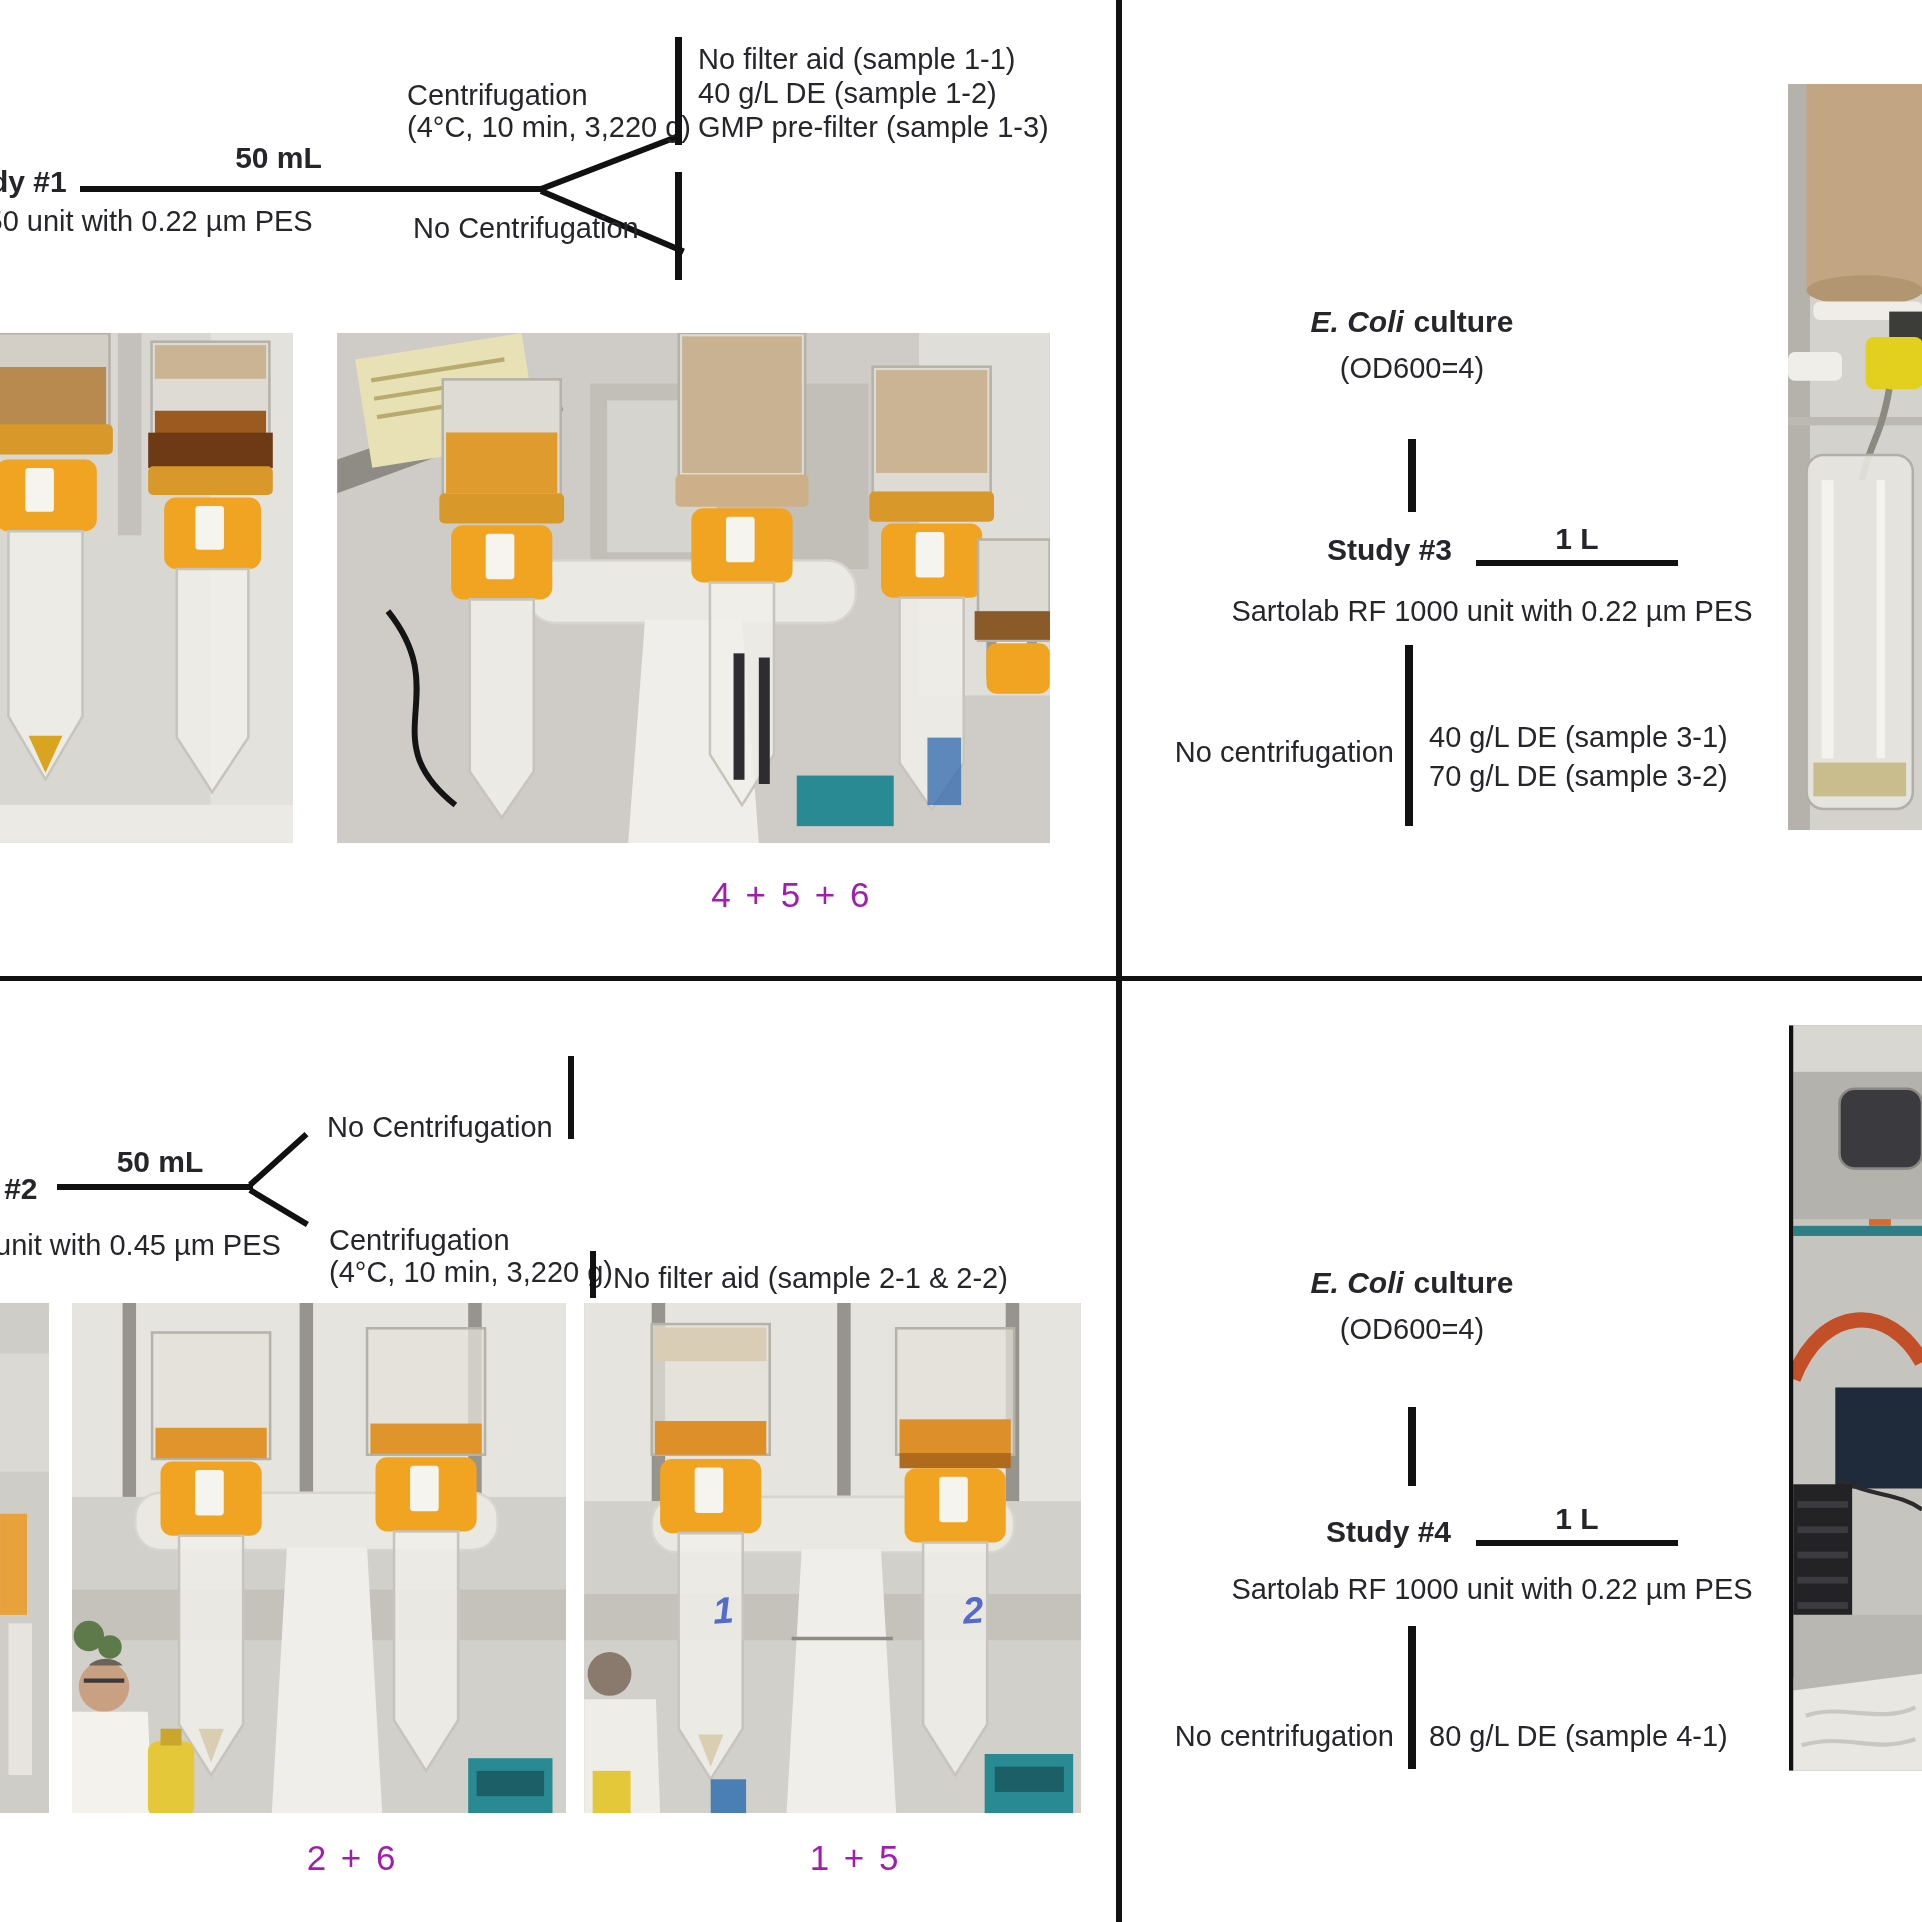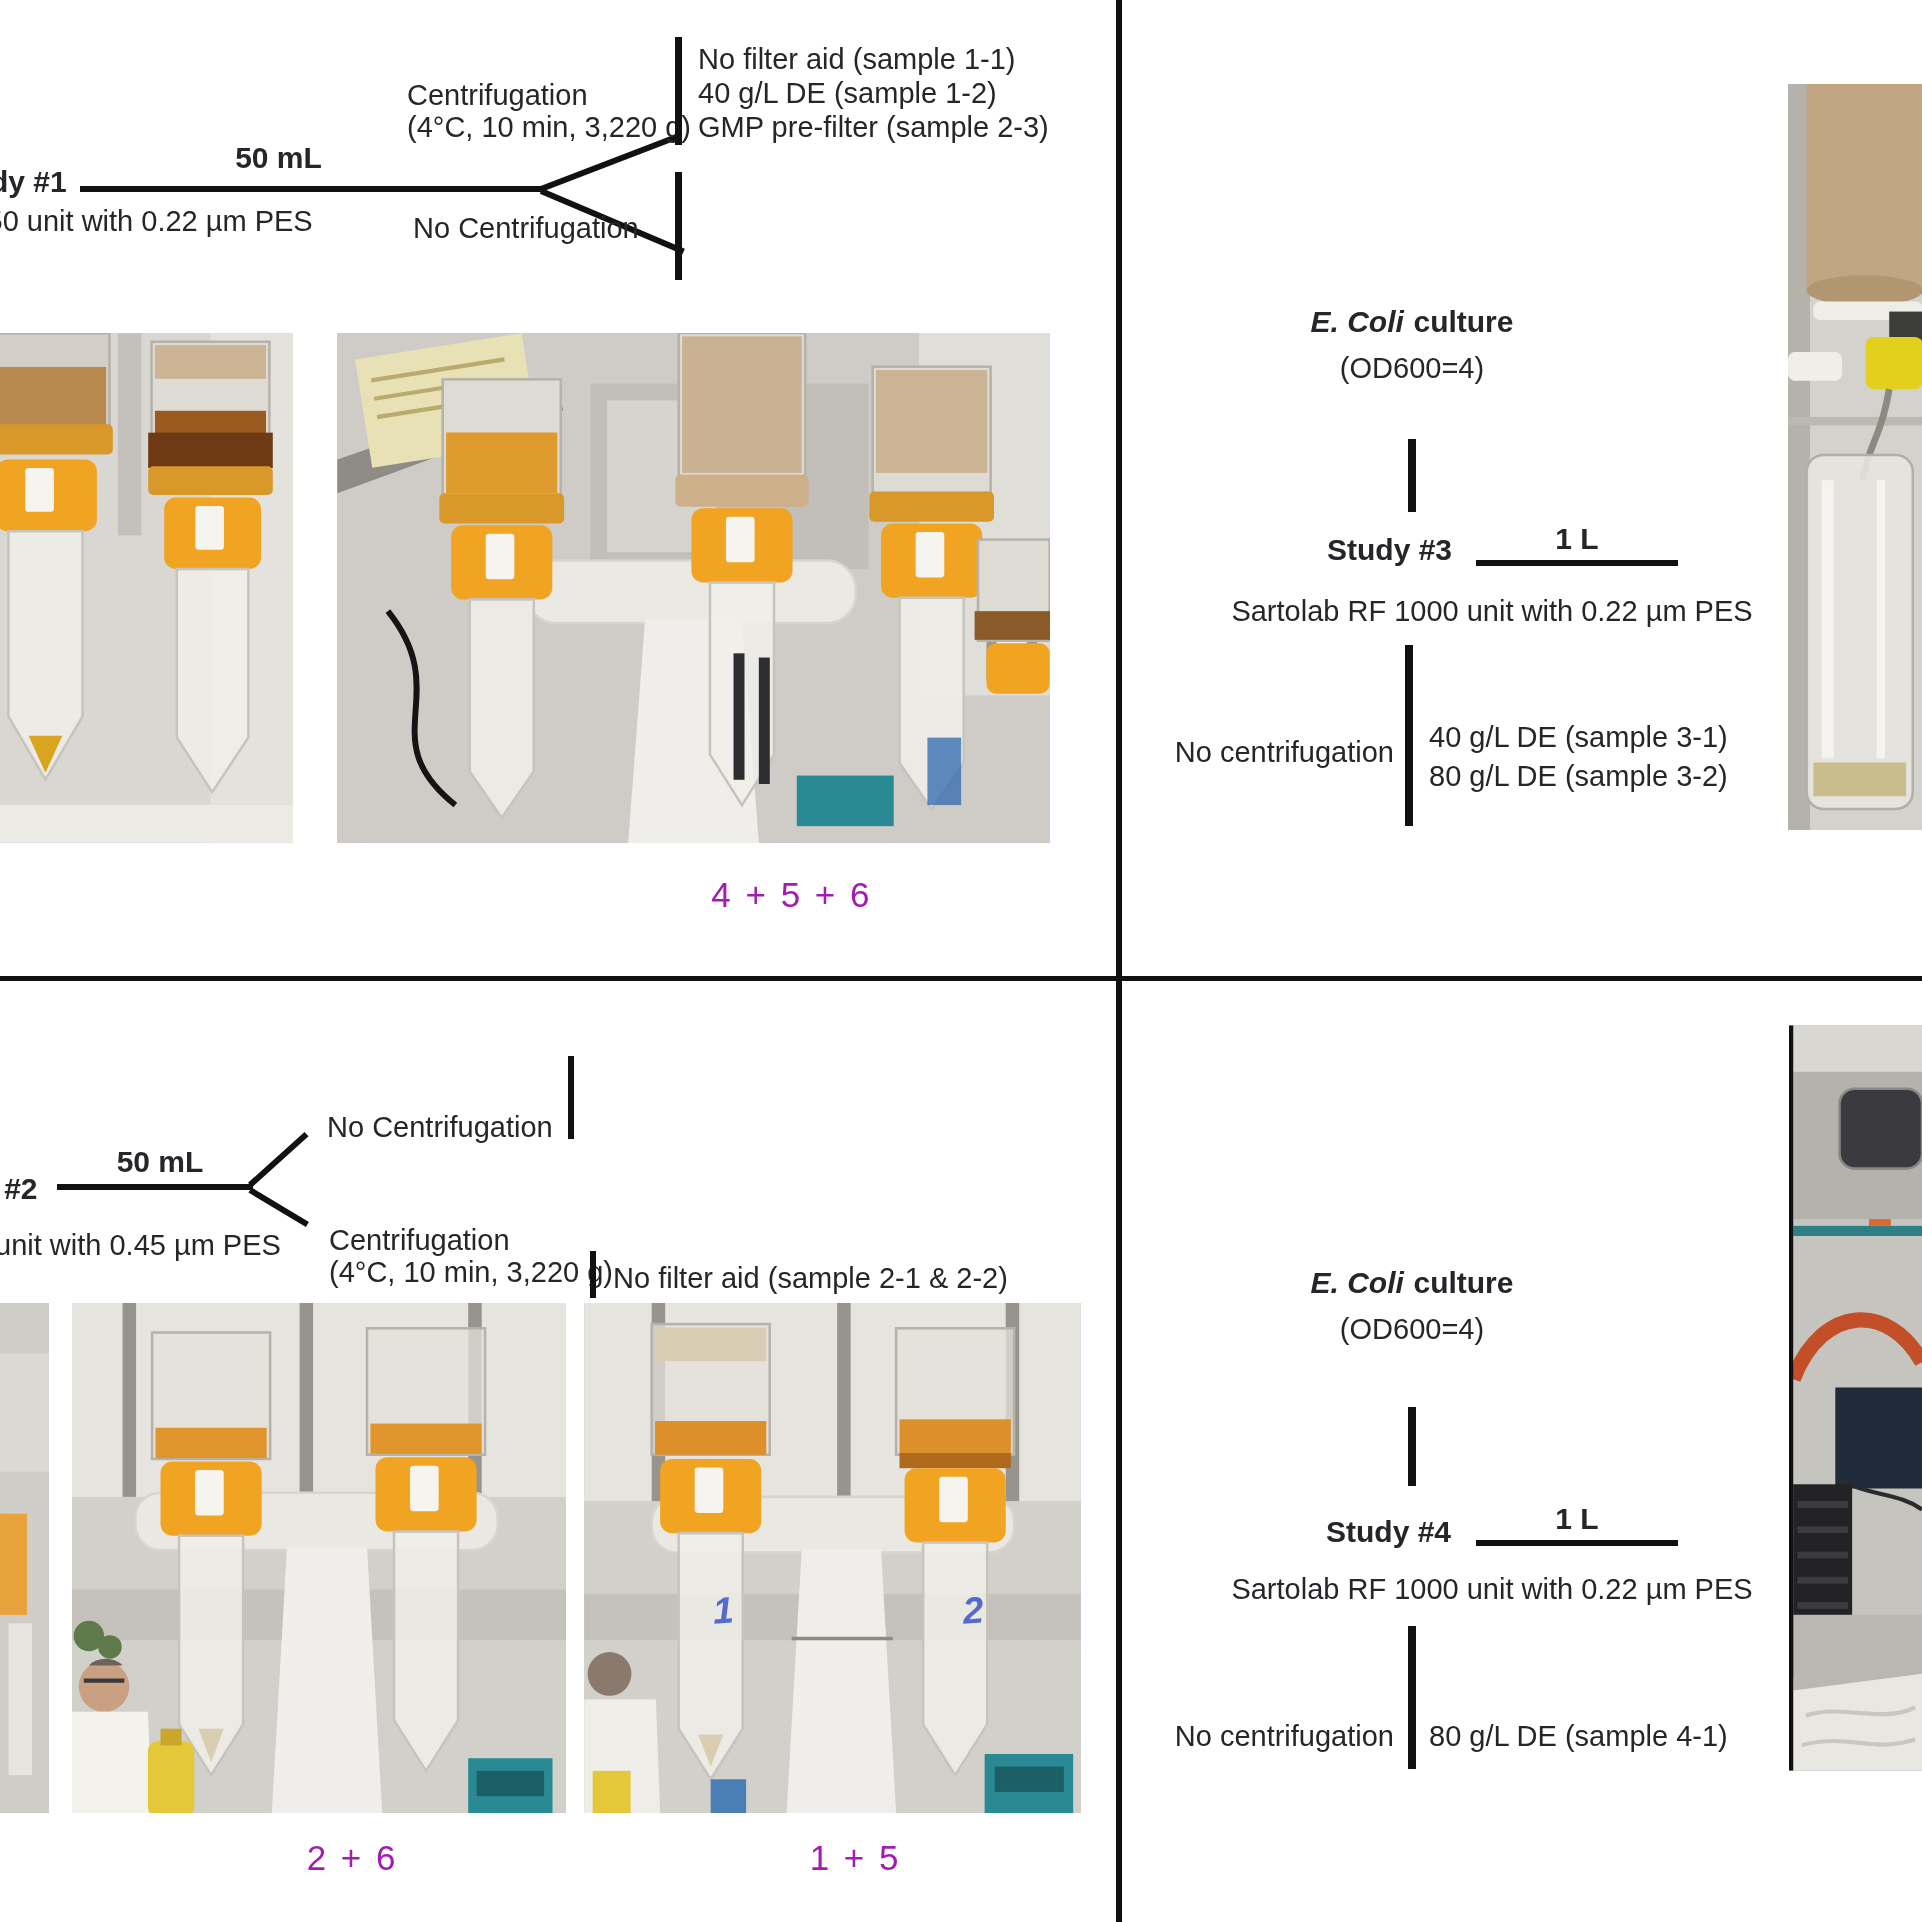--- a/index.html
+++ b/index.html
@@ -35,21 +35,21 @@
   <div class="hline" style="left:80px;top:186px;width:466px;"></div>
   <div class="diag" style="left:541px;top:186px;width:145px;transform:rotate(-21deg);"></div>
   <div class="diag" style="left:541px;top:188px;width:155px;transform:rotate(23deg);"></div>
 
   <div class="t" style="left:407px;top:78px;">Centrifugation</div>
   <div class="t" style="left:407px;top:110px;">(4°C, 10 min, 3,220 g)</div>
   <div class="sbar" style="left:675px;top:37px;width:6.7px;height:108px;"></div>
   <div class="samples" style="left:698px;top:42px;">
     <div>No filter aid (sample 1-1)</div>
     <div>40 g/L DE (sample 1-2)</div>
-    <div>GMP pre-filter (sample 2-3)</div>
+    <div>GMP pre-filter (sample 1-3)</div>
   </div>
 
   <div class="t" style="left:413px;top:211px;">No Centrifugation</div>
   <div class="sbar" style="left:675px;top:172px;width:6.7px;height:108px;"></div>
 
   <div class="photo" style="left:0;top:333px;width:293px;height:510px;">
     <svg width="293" height="510" viewBox="0 0 348 605">
       <rect x="0" y="0" width="348" height="605" fill="#d9d7d2"></rect>
       <rect x="250" y="0" width="98" height="605" fill="#e4e2dd"></rect>
       <rect x="140" y="0" width="28" height="240" fill="#c4c1ba"></rect>
@@ -248,21 +248,21 @@
   <div class="t ctr" style="left:1201px;top:351px;width:422px;">(OD600=4)</div>
   <div class="sbar" style="left:1408px;top:439px;width:7.6px;height:73px;"></div>
   <div class="t bld" style="left:1327px;top:532px;">Study #3</div>
   <div class="t bld ctr" style="left:1518px;top:521px;width:118px;">1 L</div>
   <div class="hline" style="left:1476px;top:560px;width:202px;"></div>
   <div class="t ctr" style="left:1197px;top:594px;width:590px;">Sartolab RF 1000 unit with 0.22 µm PES</div>
   <div class="sbar" style="left:1405px;top:645px;width:7.6px;height:181px;"></div>
   <div class="t" style="left:1122px;top:735px;width:272px;text-align:right;">No centrifugation</div>
   <div class="samples samples2" style="left:1429px;top:718px;line-height:39px;">
     <div>40 g/L DE (sample 3-1)</div>
-    <div>80 g/L DE (sample 3-2)</div>
+    <div>70 g/L DE (sample 3-2)</div>
   </div>
 
   <div class="photo" style="left:1788px;top:84px;width:135px;height:746px;">
     <svg width="135" height="746" viewBox="0 0 160 885">
       <rect x="0" y="0" width="160" height="885" fill="#d4d2cd"></rect>
       <rect x="0" y="0" width="26" height="885" fill="#b5b2ac"></rect>
       <rect x="0" y="395" width="160" height="10" fill="#bcb9b3"></rect>
       <g>
         <rect x="22" y="0" width="138" height="245" fill="#c2a583"></rect>
         <ellipse cx="91" cy="245" rx="69" ry="18" fill="#b29672"></ellipse>

